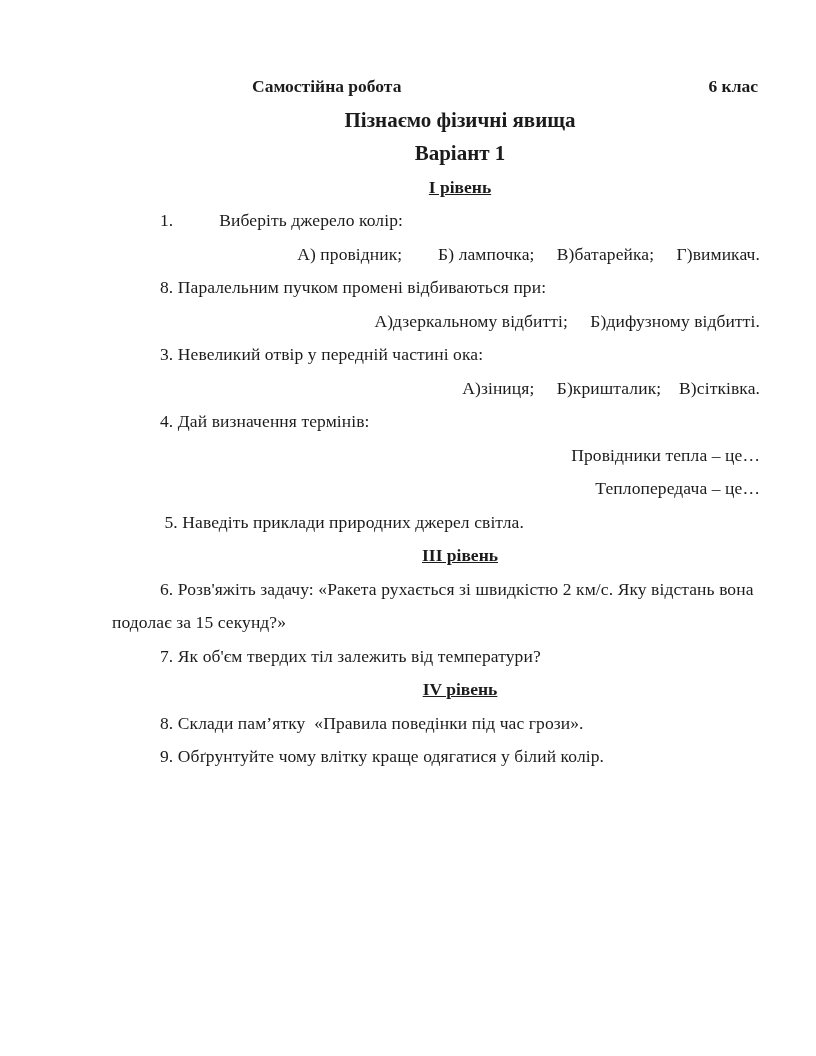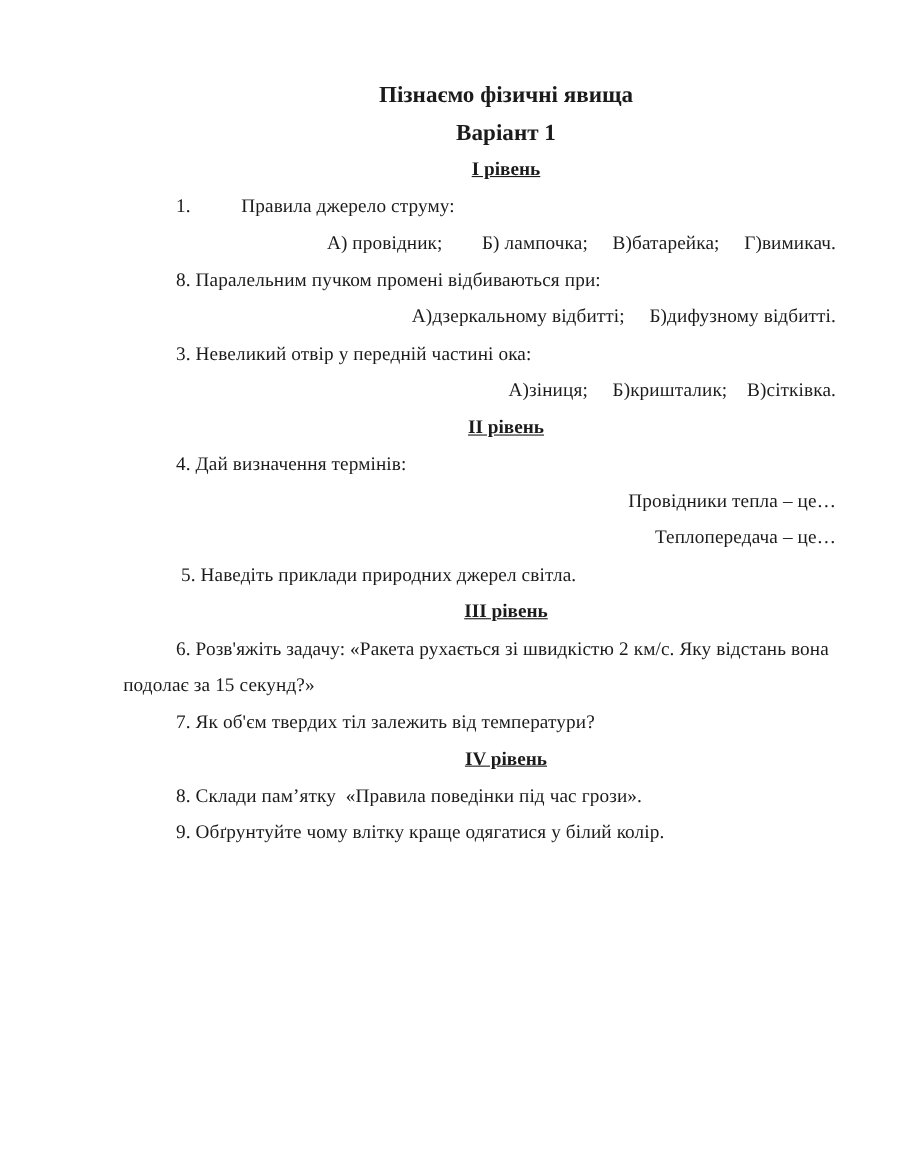--- a/index.html
+++ b/index.html
@@ -96,37 +96,40 @@
     display: inline-block;
     width: 46px;
   }
 </style>
 </head>
 <body style="background: rgb(255, 255, 255); color: rgb(27, 27, 27);">
 
 <div class="page">
   <div class="content">
 
+    <div class="header-row">
+      <span class="doc-title">Самостійна робота</span>
+      <span class="grade">6 клас</span>
+    </div>
 
     <div class="centered">Пізнаємо фізичні явища</div>
     <div class="centered">Варіант 1</div>
 
     <div class="level-heading">I рівень</div>
 
-    <div class="line para-num-tab"><span>1.</span><span class="tabgap"></span><span>Правила джерело струму:</span></div>
+    <div class="line para-num-tab"><span>1.</span><span class="tabgap"></span><span>Виберіть джерело колір:</span></div>
 
     <div class="line para-sub">А) провідник;        Б) лампочка;     В)батарейка;     Г)вимикач.</div>
 
     <div class="line para">8. Паралельним пучком промені відбиваються при:</div>
     <div class="line para-sub">А)дзеркальному відбитті;     Б)дифузному відбитті.</div>
 
     <div class="line para">3. Невеликий отвір у передній частині ока:</div>
     <div class="line para-sub">А)зіниця;     Б)кришталик;    В)сітківка.</div>
 
-    <div class="level-heading">II рівень</div>
 
     <div class="line para">4. Дай визначення термінів:</div>
     <div class="line para-sub">Провідники тепла – це…</div>
     <div class="line para-sub">Теплопередача – це…</div>
 
     <div class="line para"> 5. Наведіть приклади природних джерел світла.</div>
 
     <div class="level-heading">III рівень</div>
 
     <div class="line para-hang">6. Розв'яжіть задачу: «Ракета рухається зі швидкістю 2 км/с. Яку відстань вона подолає за 15 секунд?»</div>

